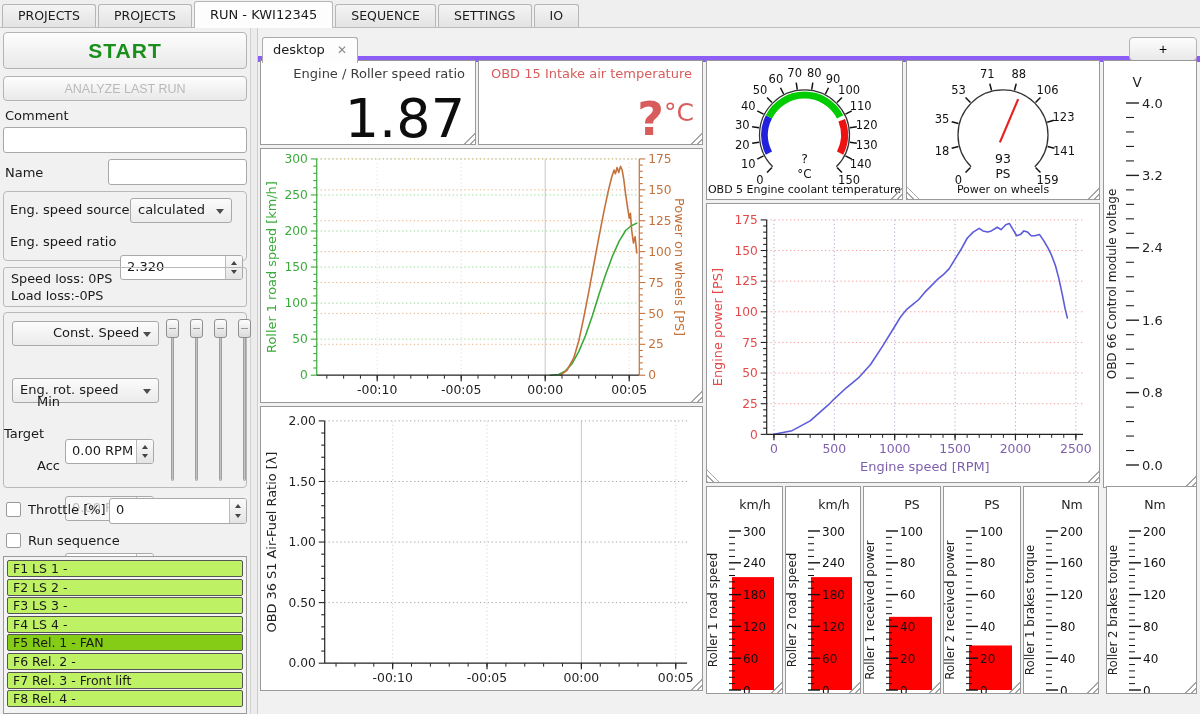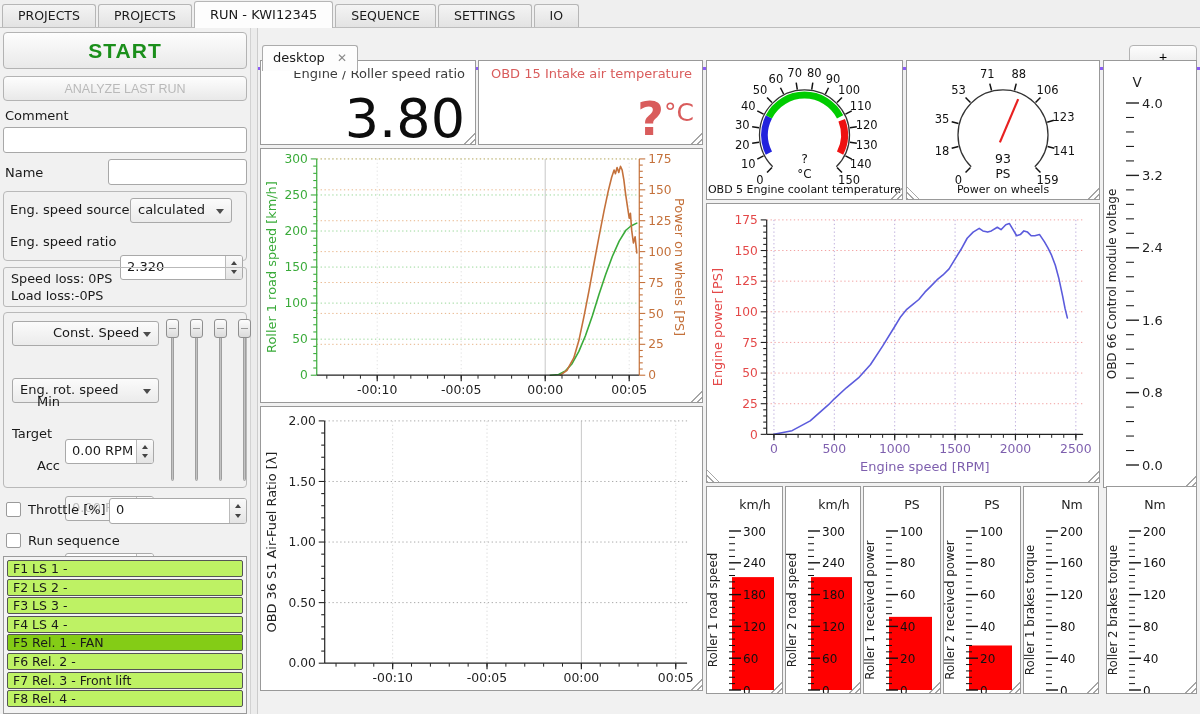--- a/index.html
+++ b/index.html
@@ -43,21 +43,21 @@
   .vslider .track { position:absolute; left:5px; width:3px; top:2px; bottom:2px; background:linear-gradient(90deg,#c9c9c9,#bdbdbd); border:1px solid #9f9f9f; border-radius:2px; }
   .vslider .thumb { position:absolute; top:0; left:0; width:13px; height:19px; background:linear-gradient(#fdfdfd,#dbdbdb); border:1px solid #8f8f8f; border-radius:3px; }
   .vslider .thumb::after { content:""; position:absolute; left:2px; right:2px; top:8px; border-top:1px solid #9a9a9a; }
   
   #fnlist { position:absolute; left:3px; top:528px; width:244px; height:158px; border:1px solid #9a9a9a; background:#f4f4f4; padding:3px; }
   .fn-row { border:1px solid #555; border-radius:2px; background:#bef264; height:17px; line-height:15px; font-size:12.5px; padding-left:5px; margin-bottom:1.6px; white-space:nowrap; overflow:hidden; }
   .fn-row.active { background:#84cc16; }
 
   
   #main { position:relative; width:942px; height:686px; background:#f1f1f1; }
-  #mdi-bar { position:absolute; left:0; right:0; top:12px; height:30px; border-bottom:3px solid #8b5cf6; }
+  #mdi-bar { position:absolute; left:0; right:0; top:4px; height:30px; border-bottom:6px solid #8b5cf6; }
   #mdi-tab { position:absolute; left:4px; top:5px; height:26px; background:#fdfdfd; border:1px solid #ababab; border-bottom:none; border-radius:3px 3px 0 0; padding:0 10px; line-height:24px; font-size:13px; z-index:2; }
   #mdi-close { color:#8a8a8a; font-size:12px; margin-left:8px; cursor:default; }
   #add-view { position:absolute; right:3px; top:5px; width:68px; height:24px; font-size:14px; line-height:20px; }
 
   .panel { position:absolute; background:#fff; border:1px solid #999; }
   .panel::after { content:""; position:absolute; right:0; bottom:0; width:14px; height:14px;
      background:repeating-linear-gradient(135deg,#a6a6a6 0 1px,transparent 1px 4px);
      clip-path:polygon(100% 0,100% 100%,0 100%); }
   .panel.grip-l::before { content:""; position:absolute; left:0; bottom:0; width:14px; height:14px;
      background:repeating-linear-gradient(45deg,#a6a6a6 0 1px,transparent 1px 4px);
@@ -141,21 +141,21 @@
           </div>
 
         <div class="lbl abs" style="left:0;top:81px;width:56px;text-align:right;">Min</div>
         <div class="spin abs" style="left:61px;top:76px;width:89px;height:25px;">
           <span class="val">0.00 RPM</span>
           <span class="btns">
               <i class="up"></i>
               <i class="down"></i>
             </span>
         </div>
-        <div class="lbl abs" style="left:0;top:113px;width:56px;text-align:center;">Target</div>
+        <div class="lbl abs" style="left:0;top:113px;width:56px;text-align:left;">Target</div>
         <div class="spin disabled abs" style="left:61px;top:108px;width:89px;height:25px;">
           <span class="val">0.00 RPM</span>
           <span class="btns">
               <i class="up"></i>
               <i class="down"></i>
             </span>
         </div>
         <div class="lbl abs" style="left:0;top:145px;width:56px;text-align:right;">Acc</div>
         <div class="spin abs" style="left:61px;top:140px;width:89px;height:25px;">
           <span class="val">0.00 RPM/</span>
@@ -197,21 +197,21 @@
       <div id="mdi-bar">
         <div id="mdi-tab">
           <span>desktop</span>
           <span id="mdi-close">✕</span>
         </div>
         <button class="btn" id="add-view">+</button>
       </div>
 
       <div class="panel" style="left:2px;top:32px;width:216px;height:85px;">
         <div class="panel-h">Engine / Roller speed ratio</div>
-        <div class="big-val">3.80</div>
+        <div class="big-val">1.87</div>
       </div>
       <div class="panel" style="left:220px;top:32px;width:225px;height:85px;">
         <div class="panel-h red">OBD 15 Intake air temperature</div>
         <div class="intake-val">
           <span class="q">?</span>
           <span class="unit">°C</span>
         </div>
       </div>
 
       <div class="panel" style="left:448px;top:32px;width:197px;height:140px;">

